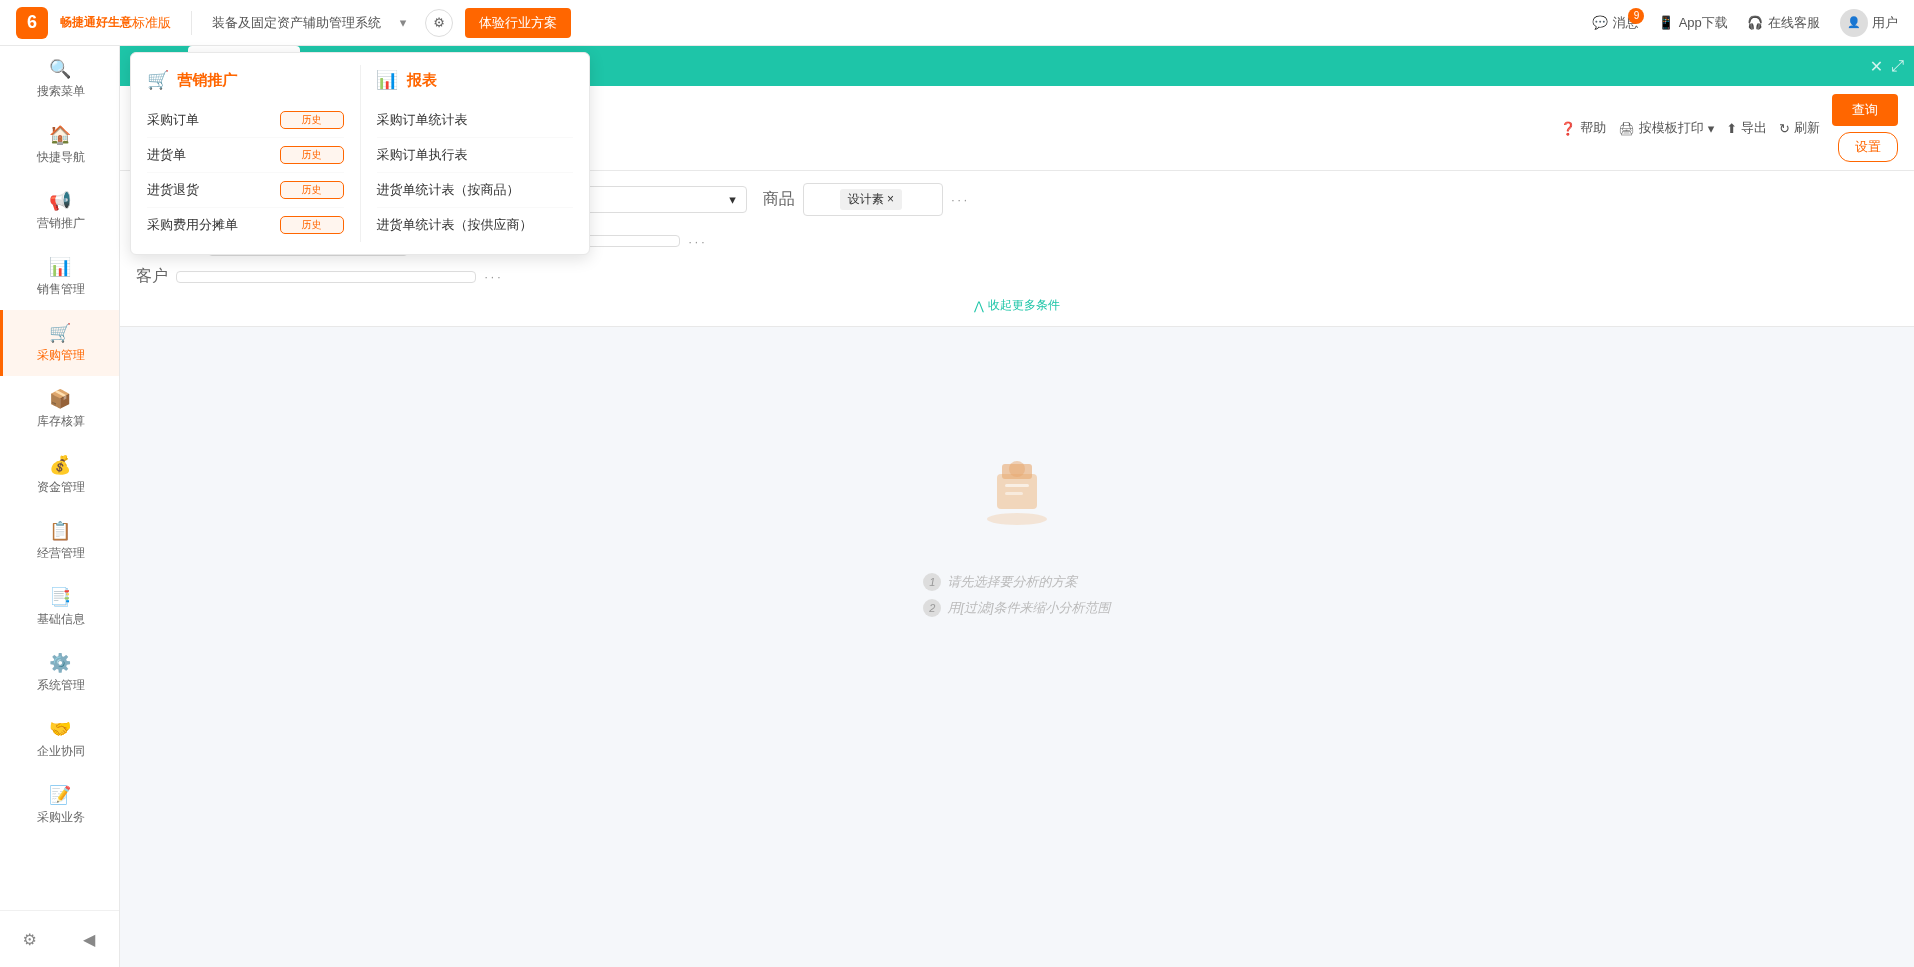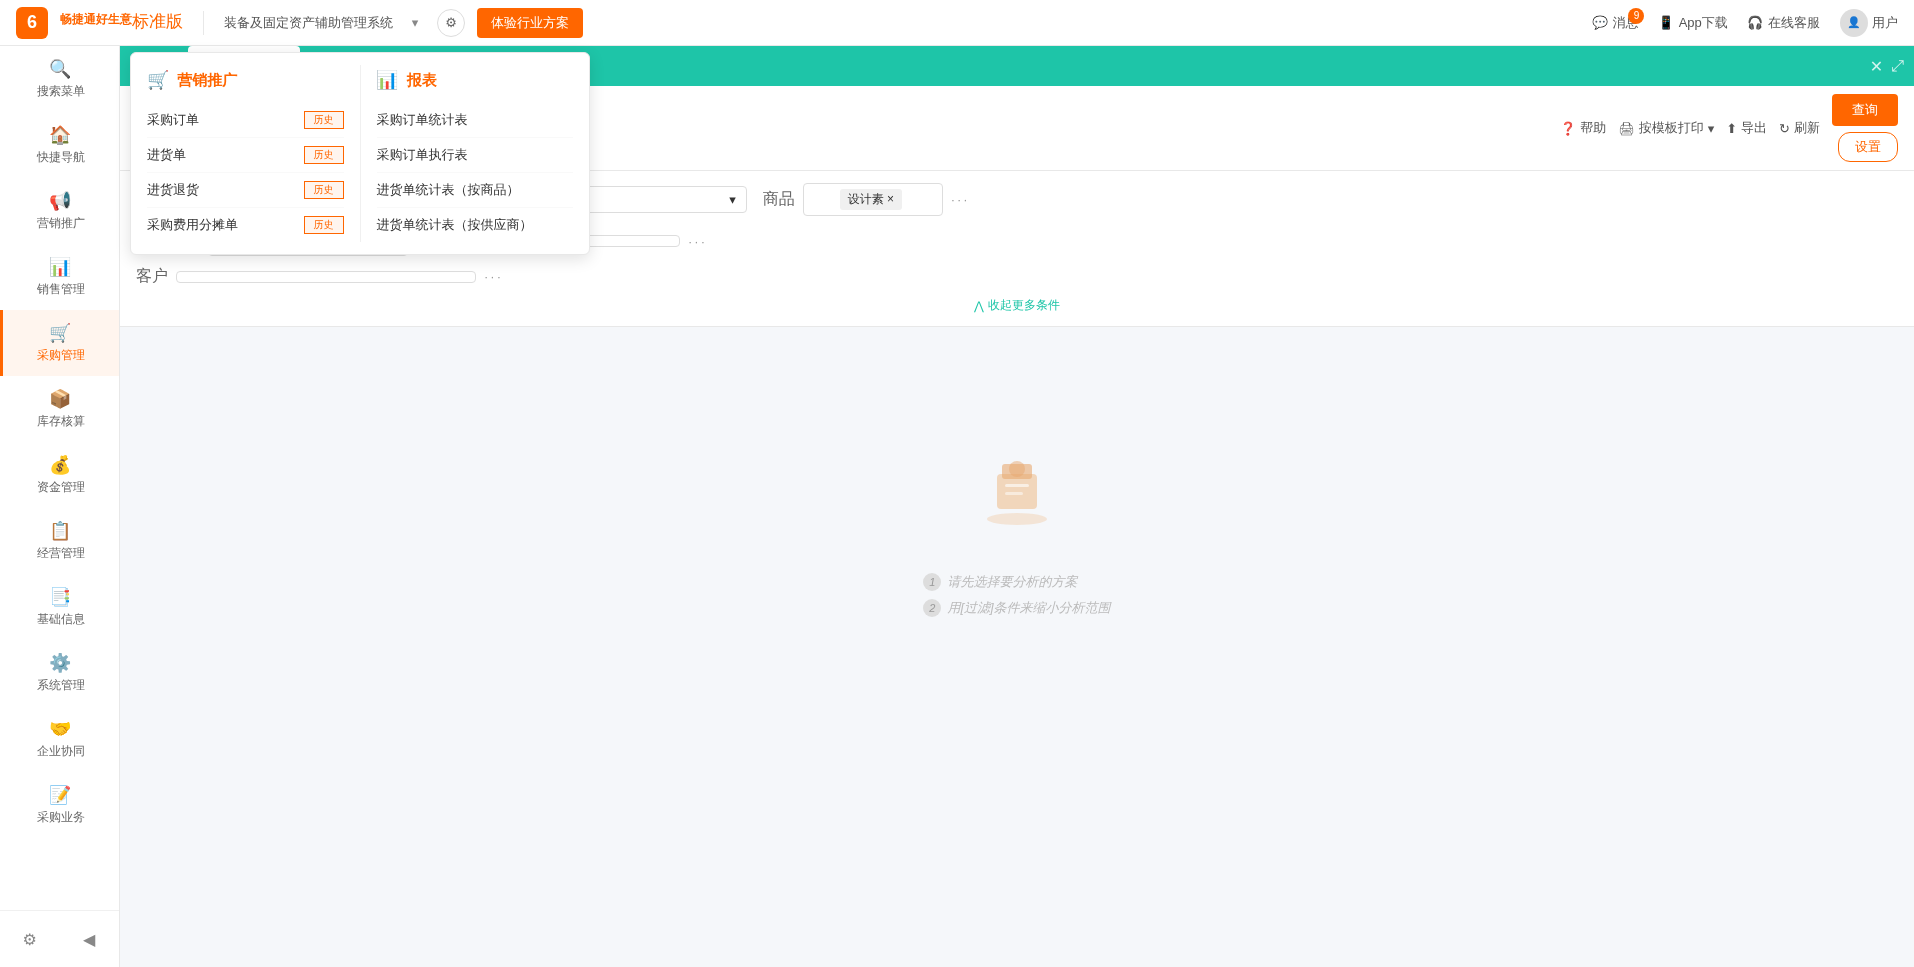--- a/index.html
+++ b/index.html
@@ -115,38 +115,38 @@
     .dropdown-col-title { display: flex; align-items: center; gap: 8px; font-size: 15px; color: #f60; font-weight: 600; padding: 4px 0 12px 0; }
     .dropdown-col-title .icon-title { font-size: 18px; }
     .dropdown-row {
       display: flex; align-items: center; padding: 8px 0;
       cursor: pointer; font-size: 13px; color: #333; gap: 10px;
       border-bottom: 1px solid #f9f9f9;
     }
     .dropdown-row:last-child { border-bottom: none; }
     .hist-badge {
       background: #fff5ee; border: 1px solid #f60; color: #f60;
-      font-size: 10px; border-radius: 0; padding: 1px 9px; white-space: nowrap;
+      font-size: 10px; border-radius: 5px; padding: 1px 21px; white-space: nowrap;
     }
     .dropdown-row-label { flex: 1; }
   </style>
 </head>
 <body>
 
 <div class="app-container">
 
   <div class="top-bar">
     <div class="top-bar-left">
 
       <div class="logo-icon">
         <span>6</span>
       </div>
       <div style="display:flex;flex-direction:row;line-height:1.2">
         <span style="font-size:12px;color:#f60;font-weight:bold;">畅捷通好生意</span>
-        <span style="font-size:17px;color:#f60;">标准版</span>
+        <span style="font-size:13px;color:#f60;">标准版</span>
       </div>
       <div style="width:1px;height:24px;background:#e8e8e8;margin:0 8px;"></div>
       <span class="top-bar-title">装备及固定资产辅助管理系统</span>
       <div class="top-bar-dropdown">▾</div>
       <div class="top-bar-settings">⚙</div>
       <button class="btn-industry">体验行业方案</button>
     </div>
     <div class="top-bar-right">
       <div class="top-bar-action" style="position:relative">
         <span>💬</span>

